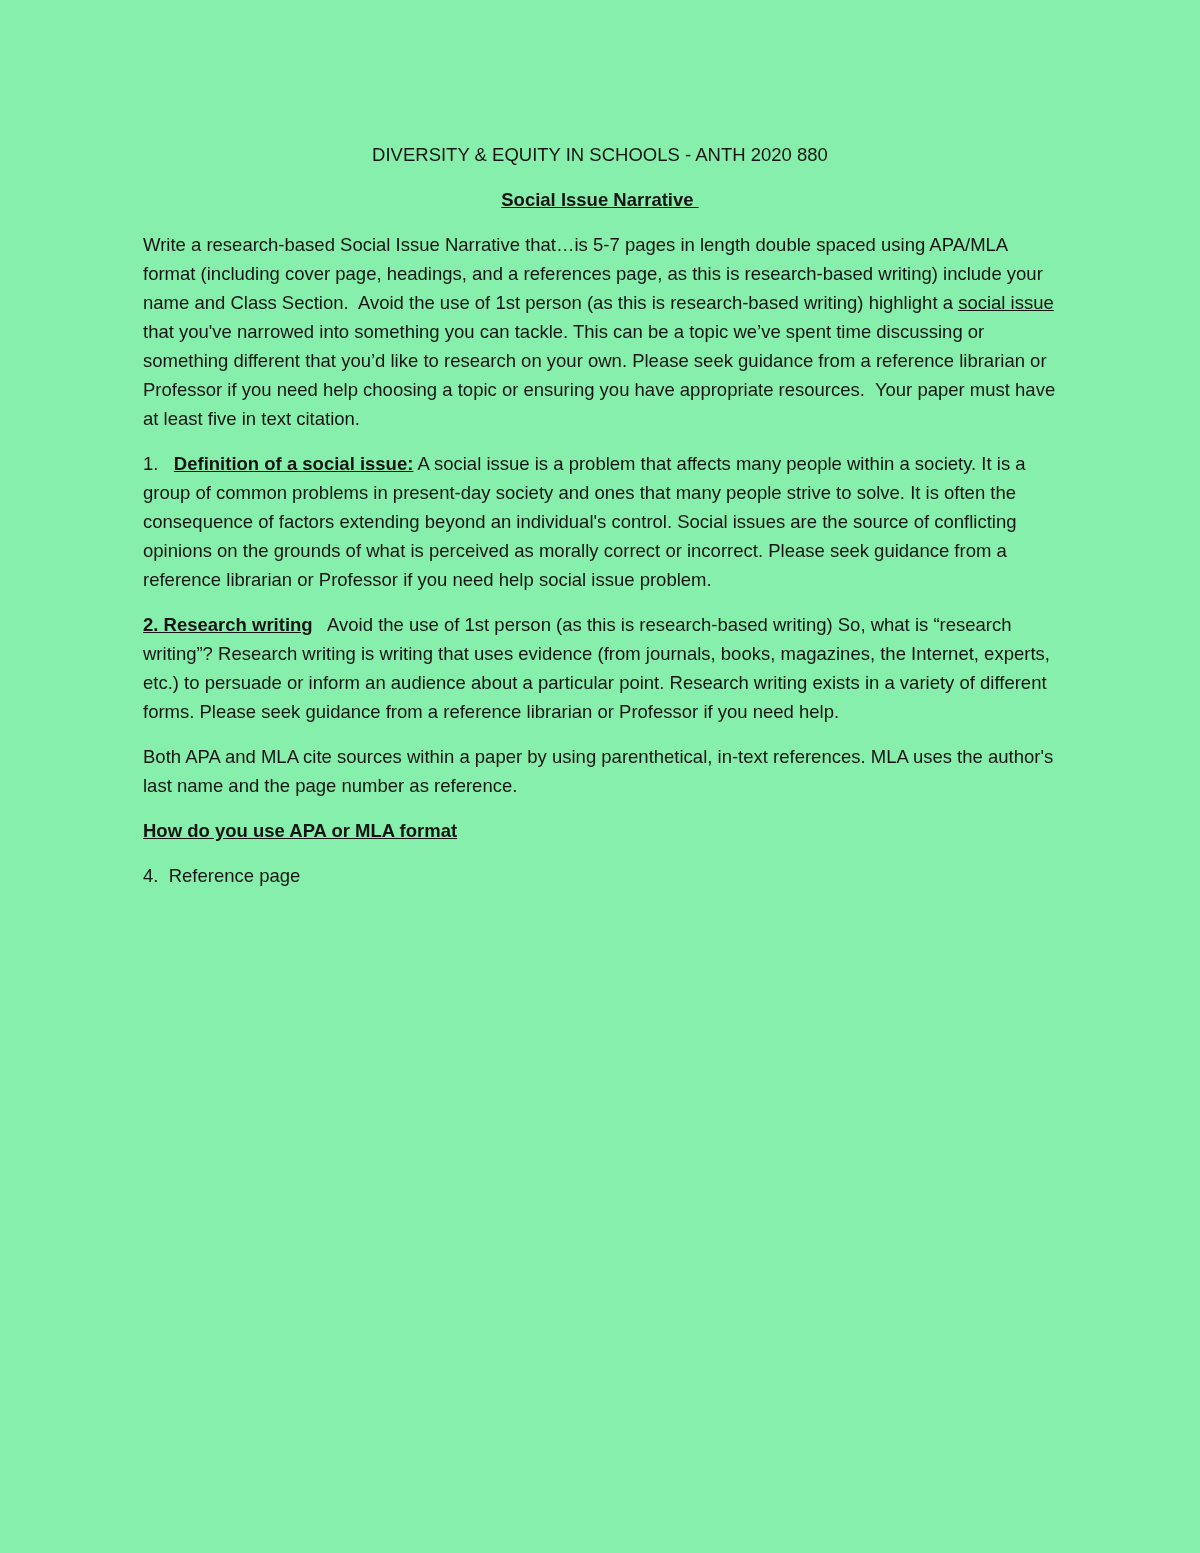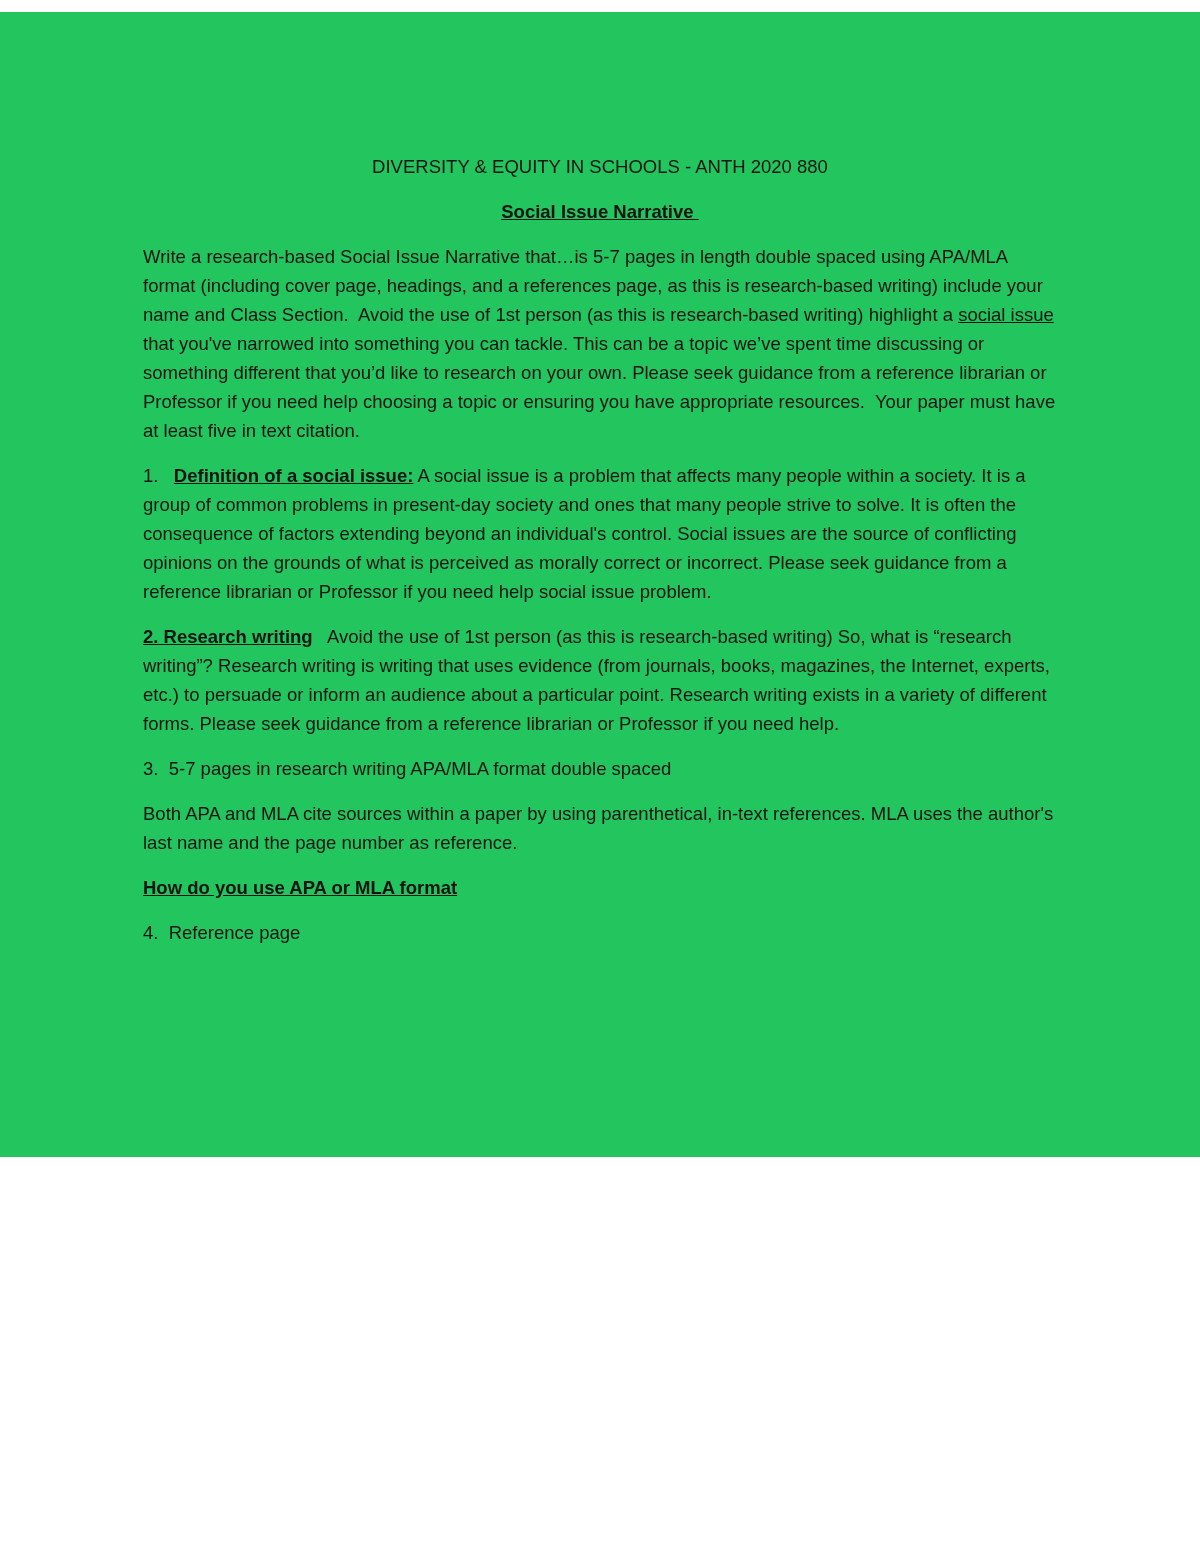--- a/index.html
+++ b/index.html
@@ -8,27 +8,27 @@
     background: #ffffff;
   }
   body {
     width: 1200px;
     height: 1553px;
     position: relative;
     font-family: "Liberation Sans", sans-serif;
   }
   .document-page {
     position: absolute;
-    top: 12px;
+    top: 0;
     left: 0;
     width: 1200px;
-    height: 1145px;
+    height: 1553px;
     box-sizing: border-box;
     padding: 140px 143px 0 143px;
-    background: #22c55e;
+    background: #86efac;
     color: #141414;
     font-size: 18.5px;
     line-height: 29px;
   }
   .para {
     margin: 0 0 16px 0;
     white-space: pre-wrap;
     text-align: left;
   }
   .center {
@@ -42,17 +42,16 @@
 </style>
 </head>
 <body>
 
 <div class="document-page">
   <p class="para center"><span>DIVERSITY &amp; EQUITY IN SCHOOLS - ANTH 2020 880</span></p>
   <p class="para center"><span class="b u">Social Issue Narrative </span></p>
   <p class="para"><span>Write a research-based Social Issue Narrative that…is 5-7 pages in length double spaced using APA/MLA format (including cover page, headings, and a references page, as this is research-based writing) include your name and Class Section.  Avoid the use of 1st person (as this is research-based writing) highlight a </span><span class="u">social issue</span><span> that you've narrowed into something you can tackle. This can be a topic we’ve spent time discussing or something different that you’d like to research on your own. Please seek guidance from a reference librarian or Professor if you need help choosing a topic or ensuring you have appropriate resources.  Your paper must have at least five in text citation.</span></p>
   <p class="para"><span>1.   </span><span class="b u">Definition of a social issue:</span><span> A social issue is a problem that affects many people within a society. It is a group of common problems in present-day society and ones that many people strive to solve. It is often the consequence of factors extending beyond an individual's control. Social issues are the source of conflicting opinions on the grounds of what is perceived as morally correct or incorrect. Please seek guidance from a reference librarian or Professor if you need help social issue problem.</span></p>
   <p class="para"><span class="b u">2. Research writing</span><span>   Avoid the use of 1st person (as this is research-based writing) So, what is “research writing”? Research writing is writing that uses evidence (from journals, books, magazines, the Internet, experts, etc.) to persuade or inform an audience about a particular point. Research writing exists in a variety of different forms. Please seek guidance from a reference librarian or Professor if you need help.</span></p>
-  <p class="para"><span>3.  5-7 pages in research writing APA/MLA format double spaced</span></p>
   <p class="para"><span>Both APA and MLA cite sources within a paper by using parenthetical, in-text references. MLA uses the author's last name and the page number as reference.</span></p>
   <p class="para"><span class="b u">How do you use APA or MLA format</span></p>
   <p class="para"><span>4.  Reference page</span></p>
 </div>
 
 </body></html>

